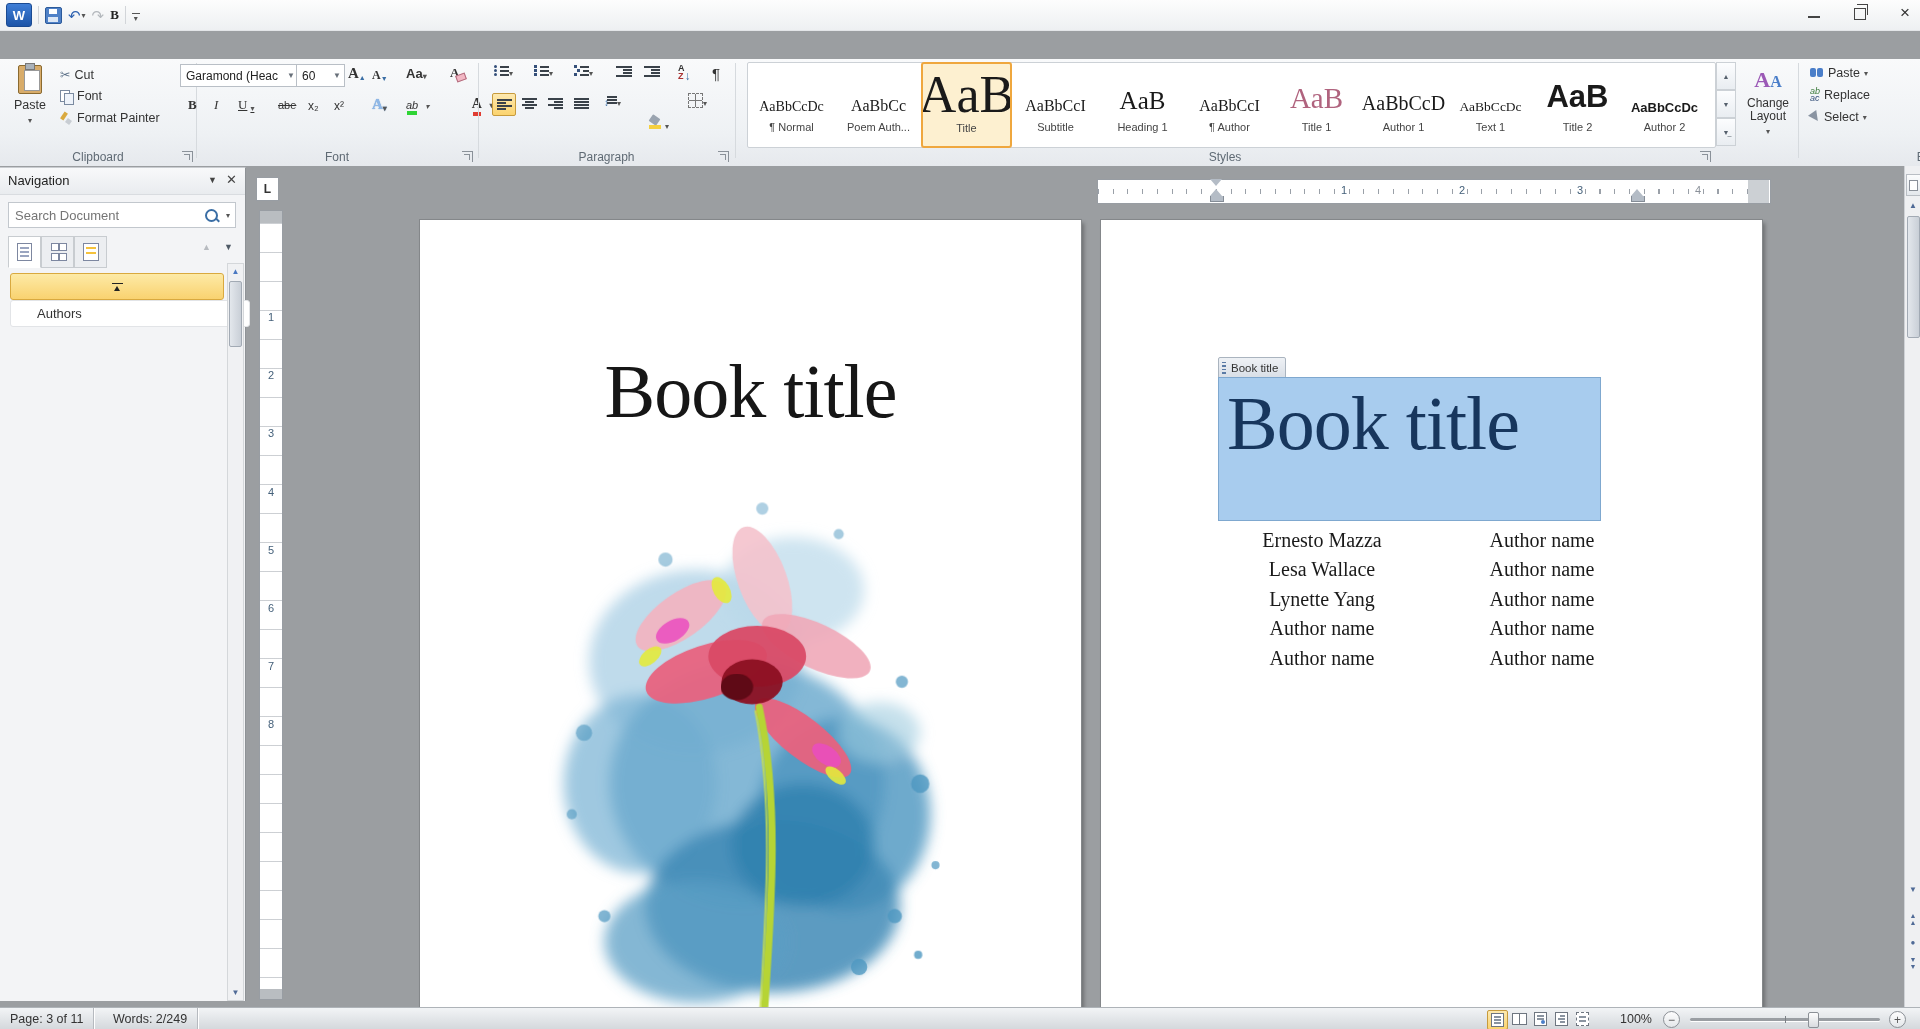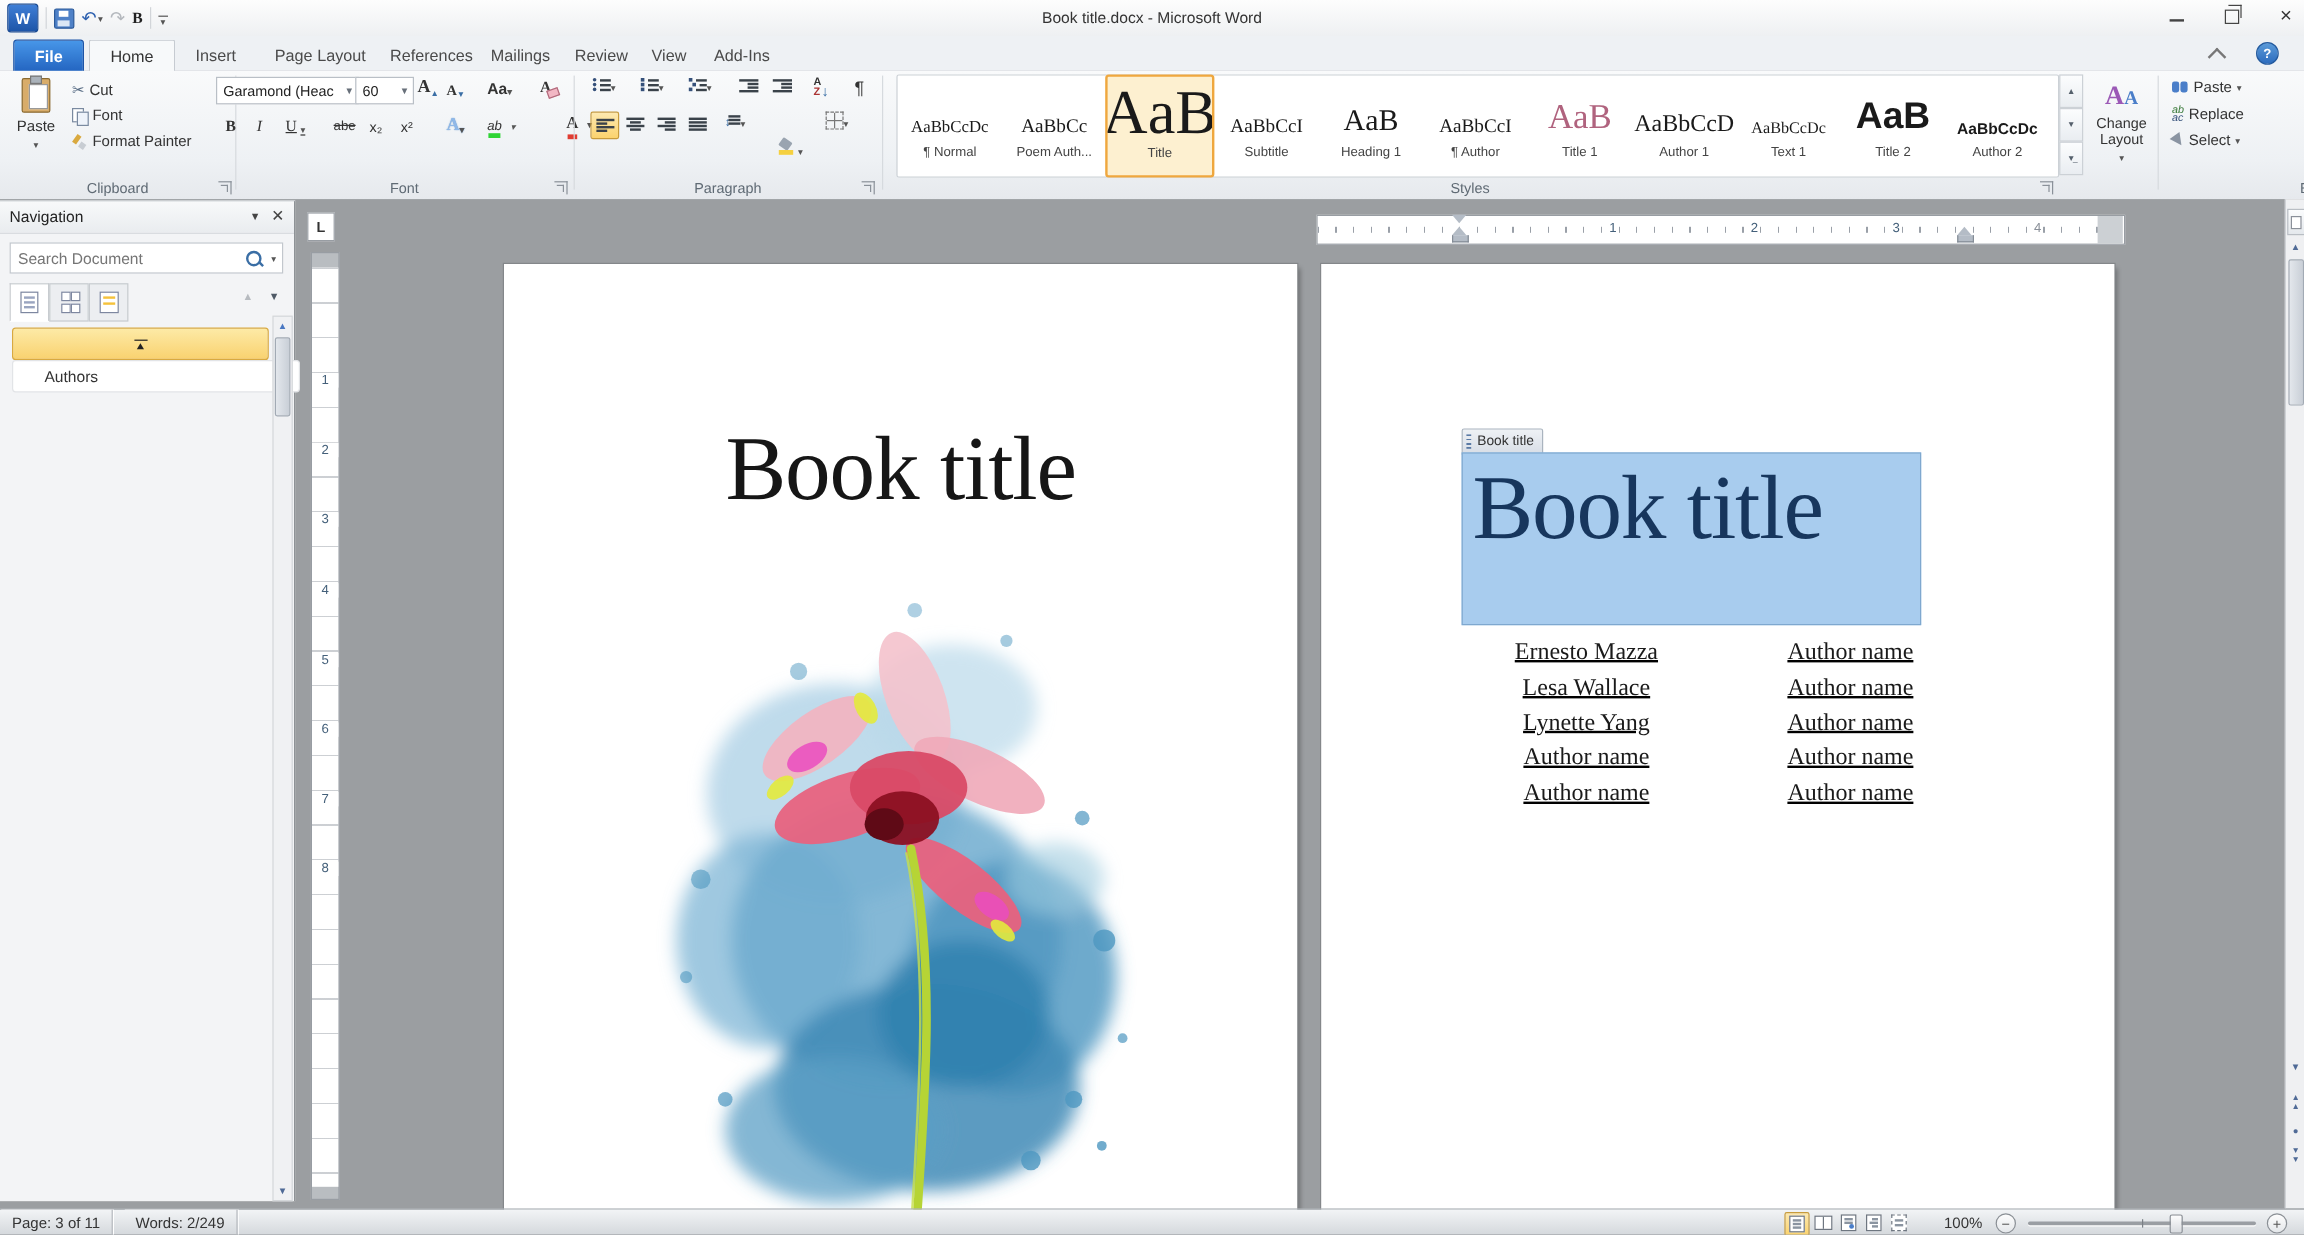--- a/index.html
+++ b/index.html
@@ -130,21 +130,21 @@
   .lbox{position:absolute;left:256px;top:177px;width:21px;height:22px;background:#fff;border:1px solid #989da3;
         display:flex;align-items:center;justify-content:center;font-size:12px;font-weight:bold;color:#333;}
   .page{position:absolute;width:661px;height:792px;background:#fff;box-shadow:0 0 0 1px #84878a,3px 3px 4px rgba(0,0,0,.3);}
   .doctitle{position:absolute;width:100%;text-align:center;font-family:"Liberation Serif",serif;
             font-size:76px;color:#161616;letter-spacing:-1px;}
   .ccblock{position:absolute;left:117px;top:157px;width:381px;height:142px;background:#a8ccee;border:1px solid #7fa8cf;}
   .cctext{position:absolute;left:8px;top:2px;font-family:"Liberation Serif",serif;font-size:76px;color:#17365d;letter-spacing:-1px;white-space:nowrap;}
   .cctag{position:absolute;left:117px;top:137px;height:20px;background:linear-gradient(#eef1f5,#d8dee6);
          border:1px solid #aab4bf;border-radius:2px 2px 0 0;display:flex;align-items:center;font-size:11.5px;color:#333;padding:0 7px 0 3px;}
   .grip{width:4px;height:12px;margin-right:5px;background:repeating-linear-gradient(#5a7aa5 0 1.5px,transparent 1.5px 3.5px);}
-  .authrow{display:flex;width:440px;margin-left:111px;height:29.4px;align-items:center;text-decoration:underline;}
+  .authrow{display:flex;width:440px;margin-left:111px;height:29.4px;align-items:flex-start;}
   .authrow span{width:220px;text-align:center;font-family:"Liberation Serif",serif;font-size:20px;color:#1a1a1a;}
   
   .statusbar{position:absolute;left:0;top:1007px;width:1920px;height:22px;
              background:linear-gradient(#f2f4f6,#d3d7db);border-top:1px solid #aeb3b8;font-size:12.5px;color:#333;}
   .scell{position:absolute;top:0;height:22px;display:flex;align-items:center;padding:0 10px;border-right:1px solid #b6babf;box-shadow:1px 0 0 #fff;}
   .vwbtn{width:19px;height:18px;display:flex;align-items:center;justify-content:center;border-radius:2px;}
   .vwbtn.on{background:linear-gradient(#fde9b0,#fbd36e);border:1px solid #c79b3c;}
   .vwpage{width:11px;height:12px;background:#fff;border:1px solid #6e7veča;border:1px solid #6e7680;position:relative;}
   .vwpage i{position:absolute;left:2px;right:2px;height:1.5px;background:#8a94a0;}
   .zslider{position:absolute;top:10px;height:3px;background:#9a9ea3;border-radius:2px;box-shadow:0 1px 0 #fff;}
@@ -168,41 +168,27 @@
         <span class="tinyv">▾</span>
       </div>
       <span class="redo">↷</span>
       <span class="qb">B</span>
       <div class="qsep"></div>
       <div class="qcust">
           <i></i>
           <span style="font-size:8px">▾</span>
         </div>
     </div>
-    <div class="win-title">Book title.docx  -  Microsoft Word</div>
     <div class="winbtns">
       <div class="minbtn"></div>
       <div class="restbtn"></div>
       <div class="closebtn">×</div>
     </div>
   </div>
 
-  <div class="tabrow">
-    <div class="rtab filetab" style="left:11px">File</div>
-    <div class="rtab hometab" style="left:74px">Home</div>
-    <div class="rtab" style="left:146px">Insert</div>
-    <div class="rtab" style="left:212px">Page Layout</div>
-    <div class="rtab" style="left:308px">References</div>
-    <div class="rtab" style="left:392px">Mailings</div>
-    <div class="rtab" style="left:462px">Review</div>
-    <div class="rtab" style="left:526px">View</div>
-    <div class="rtab" style="left:578px">Add-Ins</div>
-    <div class="ribchev" style="left:1842px;top:12px"></div>
-    <div class="helpbtn" style="left:1880px;top:5px">?</div>
-  </div>
 
   <div class="ribbon">
 
     <div>
       <div class="rbtn" style="left:8px;top:6px;flex-direction:column;width:44px">
         <div style="width:22px;height:27px;background:#d8ac6a;border:1px solid #8a6a30;border-radius:2px;position:relative">
           <div style="position:absolute;left:6px;top:-3px;width:8px;height:5px;background:#aab2ba;border:1px solid #777"></div>
           <div style="position:absolute;left:5px;top:4px;width:14px;height:19px;background:#fff;border:1px solid #999"></div>
         </div>
         <span>Paste</span>

